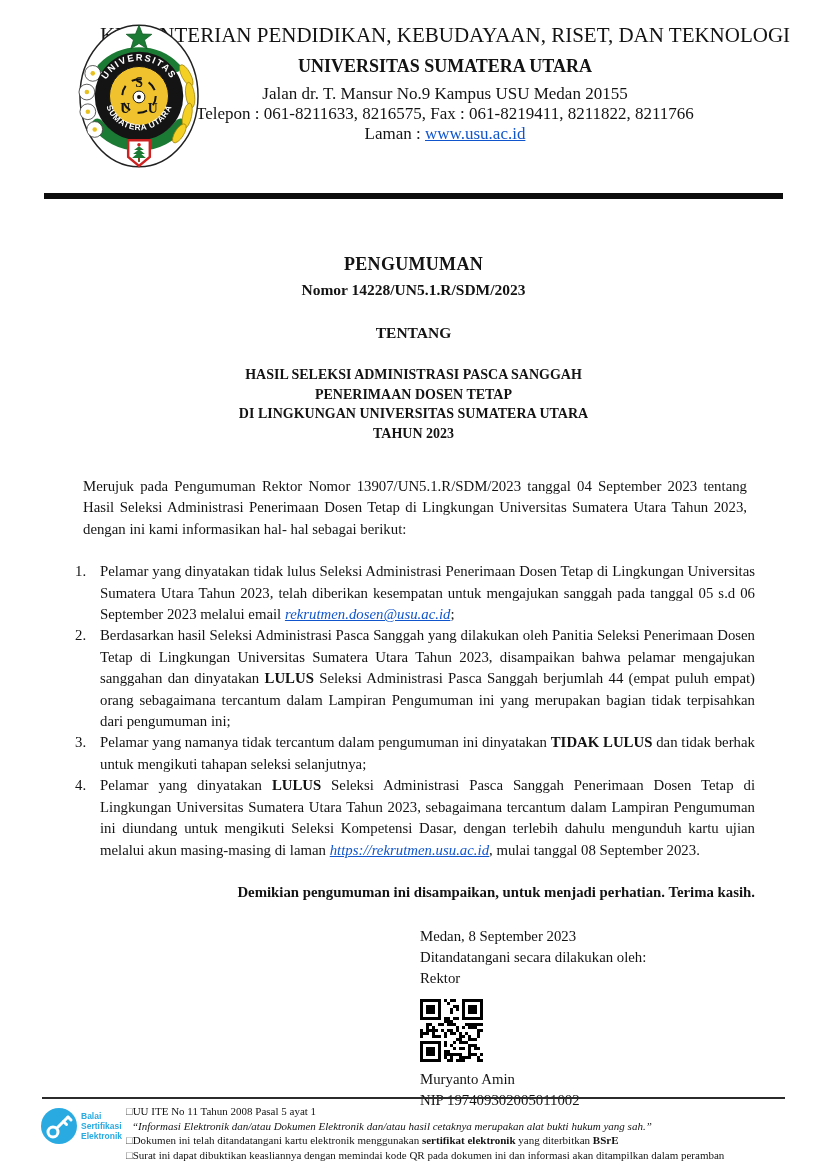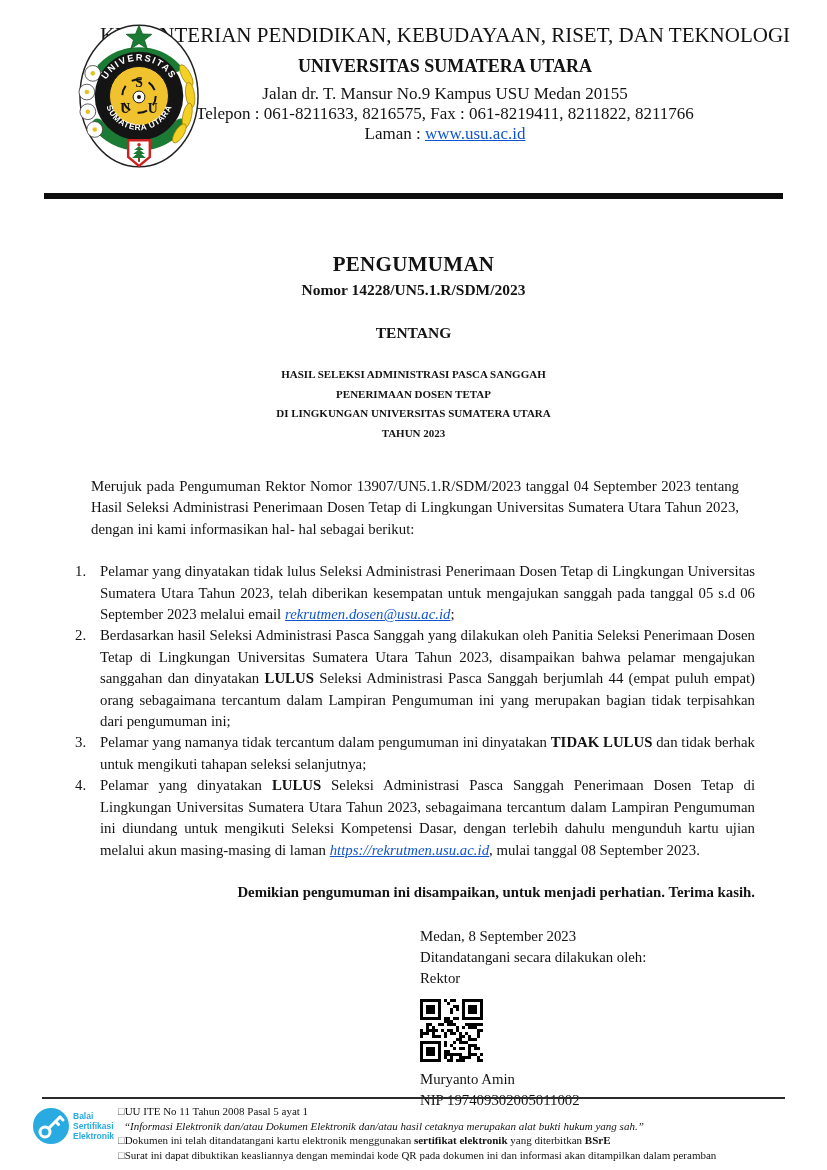--- a/index.html
+++ b/index.html
@@ -21,46 +21,46 @@
   .head-text{width:100%;padding-left:63px;text-align:center;}
   .ministry{font-size:21px;line-height:26px;font-weight:normal;}
   .university{font-size:18px;font-weight:bold;margin-top:7px;line-height:22px;}
   .addr{font-size:17px;line-height:20px;}
   .addr-first{margin-top:7px;}
   a.link{color:var(--link);text-decoration:underline;cursor:pointer;}
   .rule-thick{height:6px;background:var(--rule);margin:22px 44px 0 44px;}
 
   
   .title-block{margin-top:52px;text-align:center;}
-  .doc-title{font-size:21px;font-weight:bold;line-height:26px;letter-spacing:0.3px;}
+  .doc-title{font-size:18px;font-weight:bold;line-height:26px;letter-spacing:0.3px;}
   .doc-number{font-size:15.5px;font-weight:bold;line-height:20px;margin-top:3px;}
   .tentang{margin-top:23px;font-size:15.5px;font-weight:bold;line-height:20px;}
   .subject{margin-top:22px;}
-  .subject-line{font-size:11px;font-weight:bold;line-height:19.5px;}
+  .subject-line{font-size:14px;font-weight:bold;line-height:19.5px;}
 
   
   .content{margin:33px 72px 0 75px;font-size:14.8px;line-height:21.4px;}
-  .intro{margin:16px;text-align:justify;}
+  .intro{margin:8px;text-align:justify;}
   ol.items{list-style:none;margin:21px 0 0 0;padding:0;}
   ol.items li{position:relative;padding-left:25px;text-align:justify;}
   ol.items .num{position:absolute;left:0;top:0;}
   .closing{margin:21px 0 0 0;text-align:right;font-weight:bold;}
   .b{font-weight:bold;margin-top:33px;}
   .i{font-style:italic;}
   .seg-link{color:var(--link);text-decoration:underline;font-style:italic;cursor:pointer;}
 
   
   .signature{margin:23px 0 0 345px;}
   .signature .sig-line{line-height:21px;}
   .qr{width:63px;height:63px;margin:10px 0 7px 0;}
 
   
   footer{position:absolute;left:0;top:1097px;width:827px;}
   .footer-line{height:2px;background:#2b2b2b;margin:0 42px;}
-  .footer-body{display:flex;align-items:flex-start;padding:5px 36px 0 32px;}
+  .footer-body{display:flex;align-items:flex-start;padding:5px 36px 0 40px;}
   .bsre{display:flex;align-items:center;flex:none;width:86px;margin-top:3px;}
   .bsre-text{
     font-family:"Liberation Sans", sans-serif;font-size:8.5px;font-weight:bold;
     color:var(--bsre);line-height:10px;white-space:pre-line;margin-left:3px;
   }
   .notes{font-size:11px;line-height:14.6px;}
   .note{white-space:nowrap;}
   .note-quote{padding-left:6px;}
   .bullet{color:#555;}
 </style>

